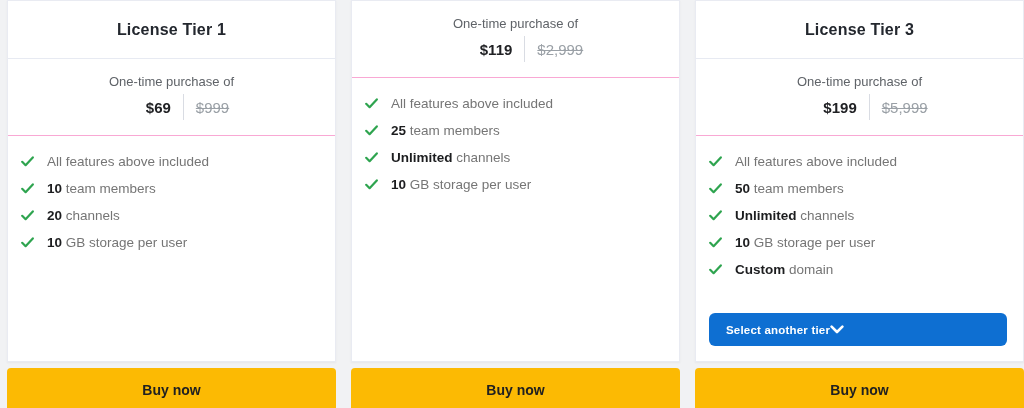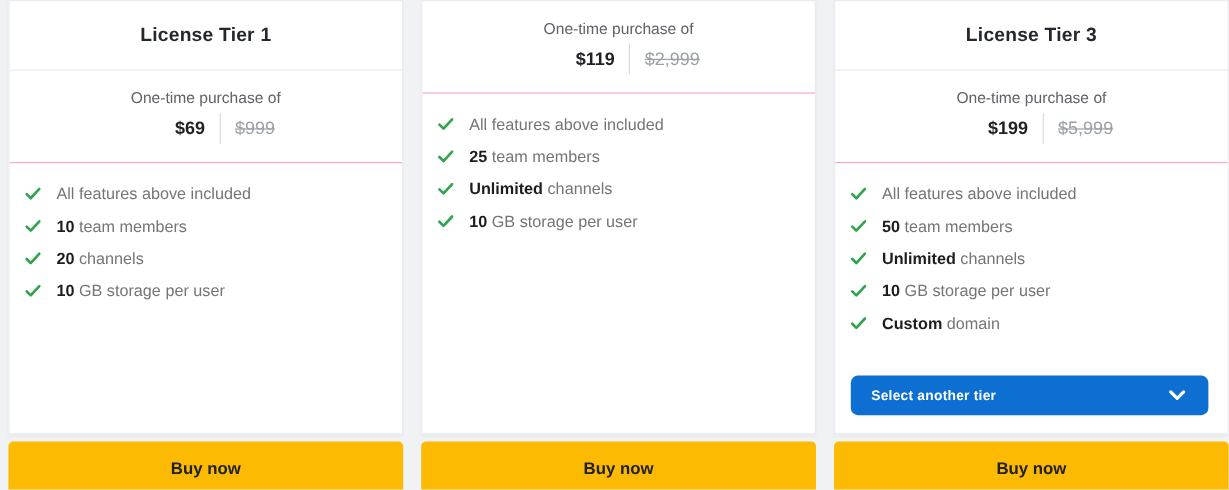--- a/index.html
+++ b/index.html
@@ -114,21 +114,21 @@
     background: #0e6fd2;
     border: none;
     border-radius: 6px;
     color: #ffffff;
     font-family: inherit;
     font-size: 11.5px;
     font-weight: bold;
     letter-spacing: 0.2px;
     display: flex;
     align-items: center;
-    justify-content: space-between;
+    justify-content: flex-start;
     padding: 0 19px 0 17px;
     cursor: pointer;
   }
   .chevron { display: flex; }
   .buy-button {
     margin-top: 6px;
     height: 44px;
     flex: 0 0 44px;
     background: #fcba03;
     border: none;

